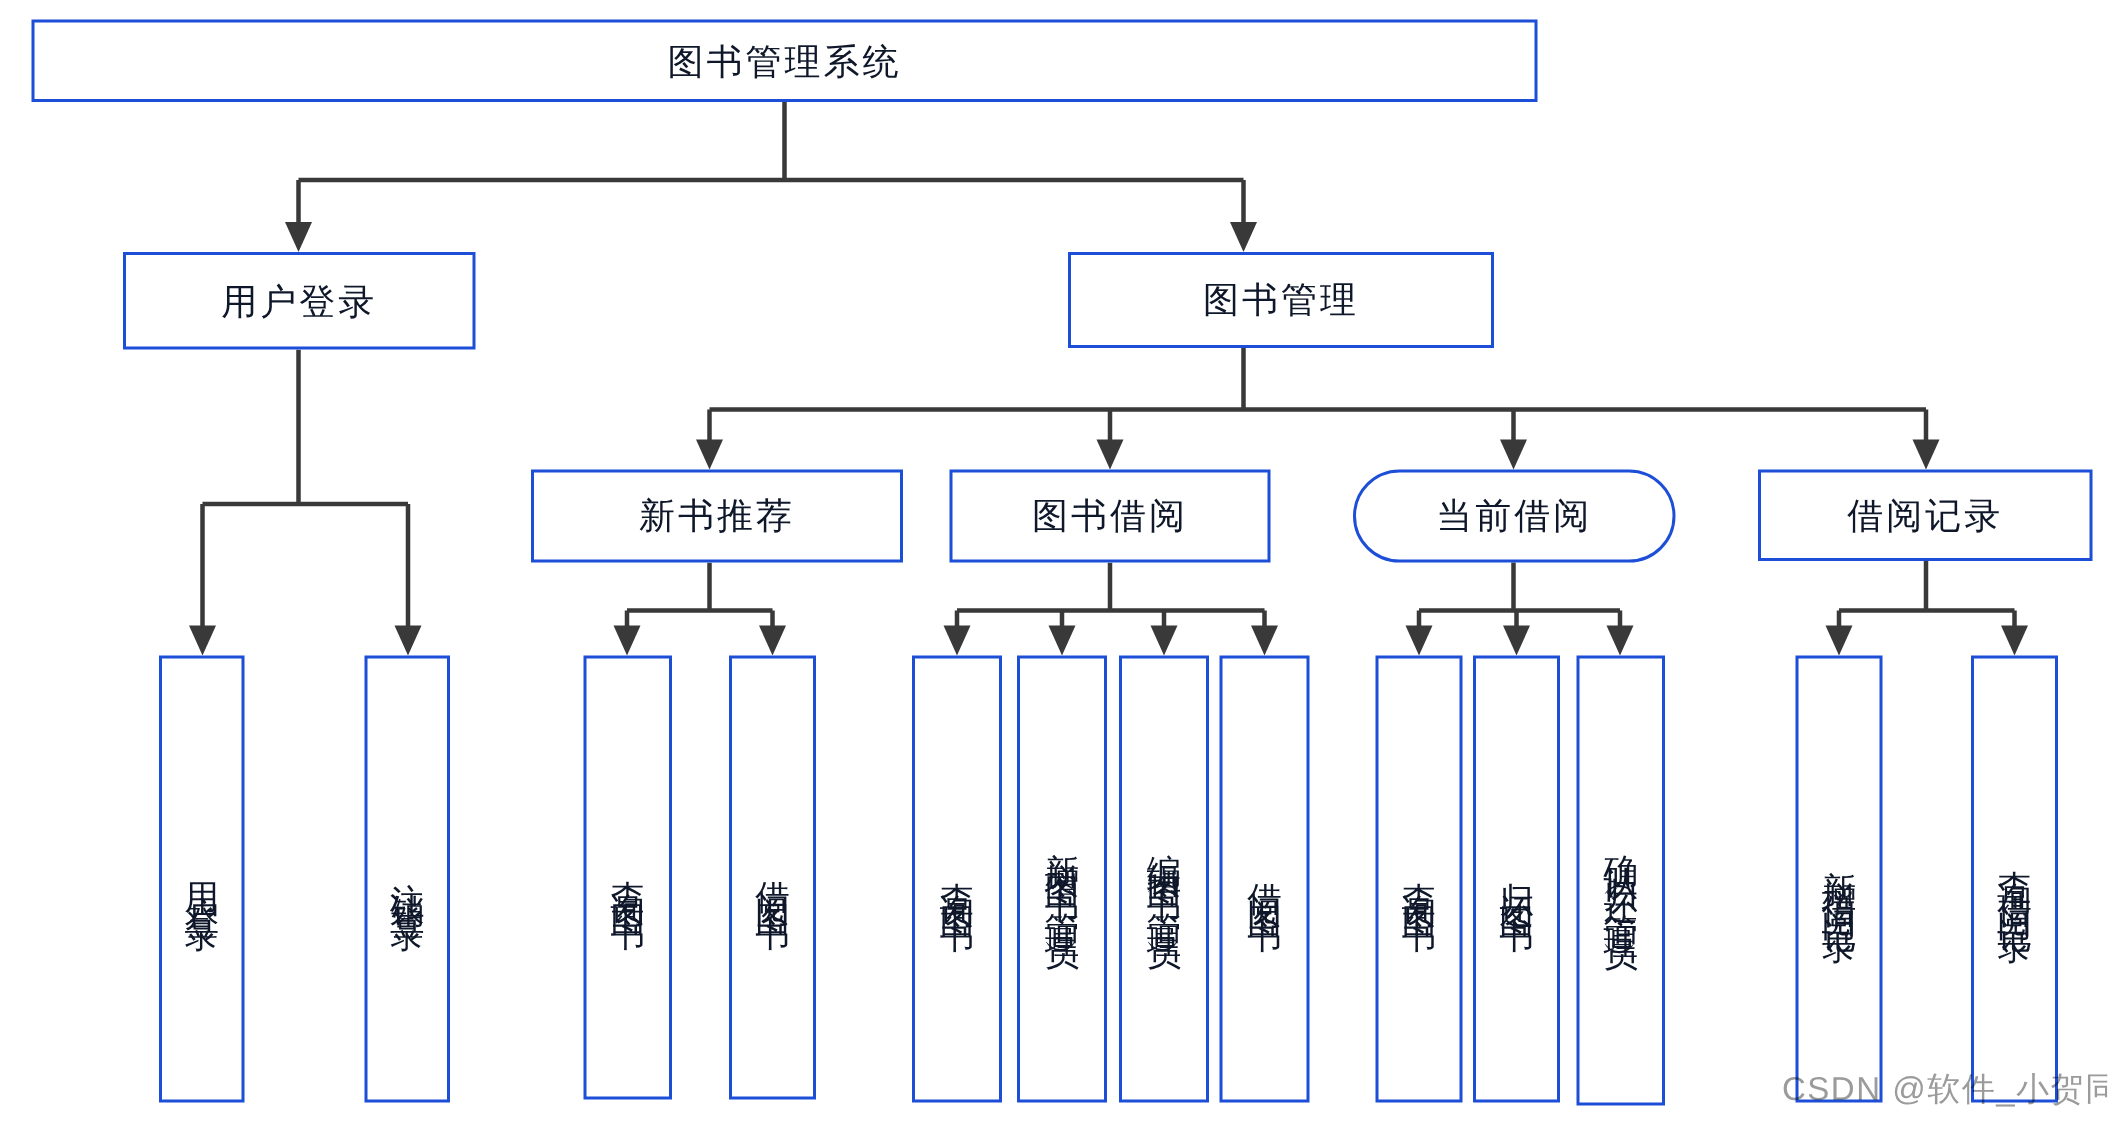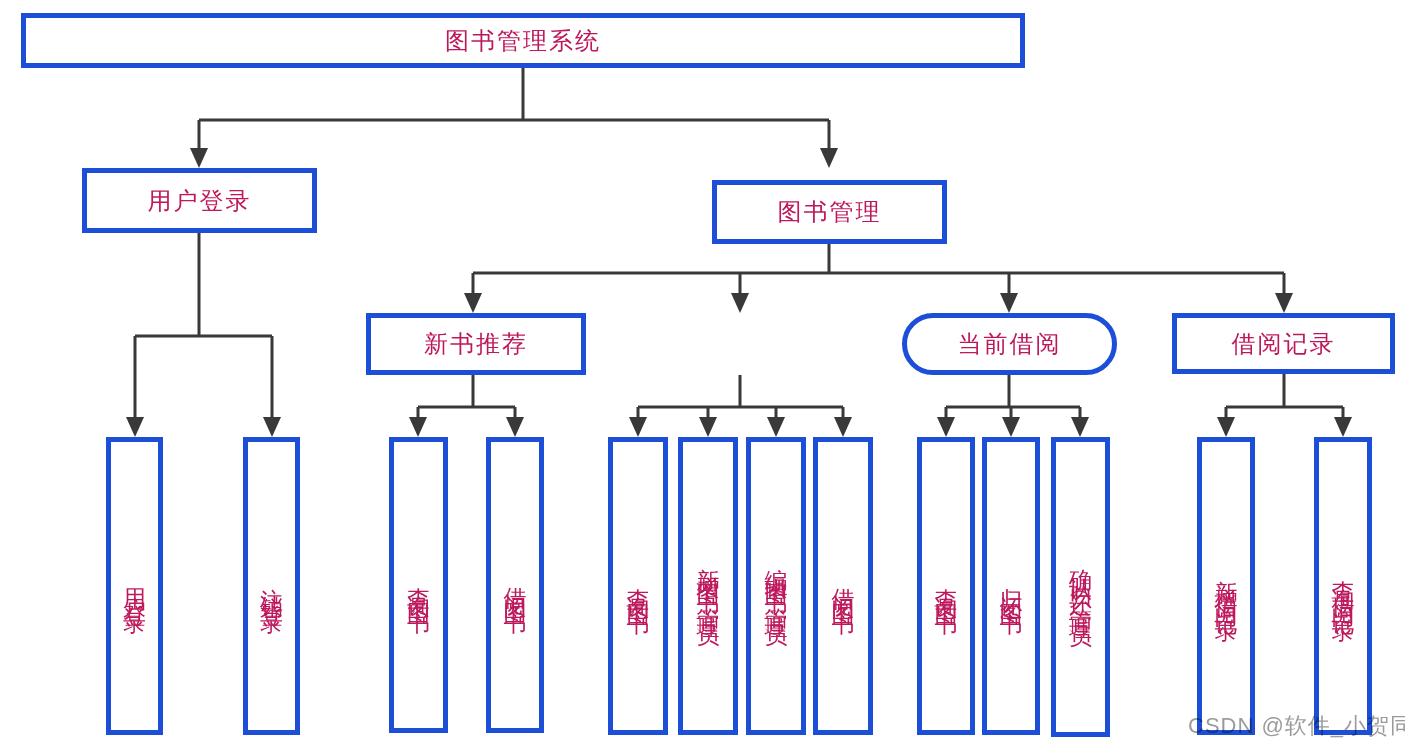--- a/index.html
+++ b/index.html
@@ -11,22 +11,22 @@
     overflow:hidden;
   }
   .connectors{
     position:absolute;left:0;top:0;width:1405px;height:747px;
     pointer-events:none;
   }
   .node{
     position:absolute;
     box-sizing:border-box;
     background:#ffffff;
-    border:5px solid #1d4ed8;
-    color:#be185d;
+    border:2px solid #1d4ed8;
+    color:#0f172a;
     display:grid;
     place-items:center;
     font-size:24px;
     letter-spacing:2px;
     white-space:nowrap;
   }
   .node.v{
     writing-mode:vertical-rl;
     text-orientation:mixed;
     font-size:23px;
@@ -89,23 +89,24 @@
       <polygon points="1002,417 1020,417 1011,437"></polygon>
       <polygon points="1071,417 1089,417 1080,437"></polygon>
       <polygon points="1217,417 1235,417 1226,437"></polygon>
       <polygon points="1334,417 1352,417 1343,437"></polygon>
     </g>
   </svg>
 
   <div class="node" style="left:21px;top:13px;width:1004px;height:55px;">图书管理系统</div>
 
   <div class="node" style="left:82px;top:168px;width:235px;height:65px;">用户登录</div>
-  <div class="node" style="left:712px;top:180px;width:235px;height:64px;">图书管理</div>
+  <div class="node" style="left:712px;top:168px;width:284px;height:64px;">图书管理</div>
 
-  <div class="node" style="left:366px;top:313px;width:220px;height:62px;">新书推荐</div>
+  <div class="node" style="left:354px;top:313px;width:248px;height:62px;">新书推荐</div>
+  <div class="node" style="left:633px;top:313px;width:214px;height:62px;">图书借阅</div>
   <div class="node" style="left:902px;top:313px;width:215px;height:62px;border-radius:31px;">当前借阅</div>
   <div class="node" style="left:1172px;top:313px;width:223px;height:61px;">借阅记录</div>
 
   <div class="node v" style="left:106px;top:437px;width:57px;height:298px;">用户登录</div>
   <div class="node v" style="left:243px;top:437px;width:57px;height:298px;">注销登录</div>
 
   <div class="node v" style="left:389px;top:437px;width:59px;height:296px;">查询图书</div>
   <div class="node v" style="left:486px;top:437px;width:58px;height:296px;">借阅图书</div>
 
   <div class="node v" style="left:608px;top:437px;width:60px;height:298px;">查询图书</div>

